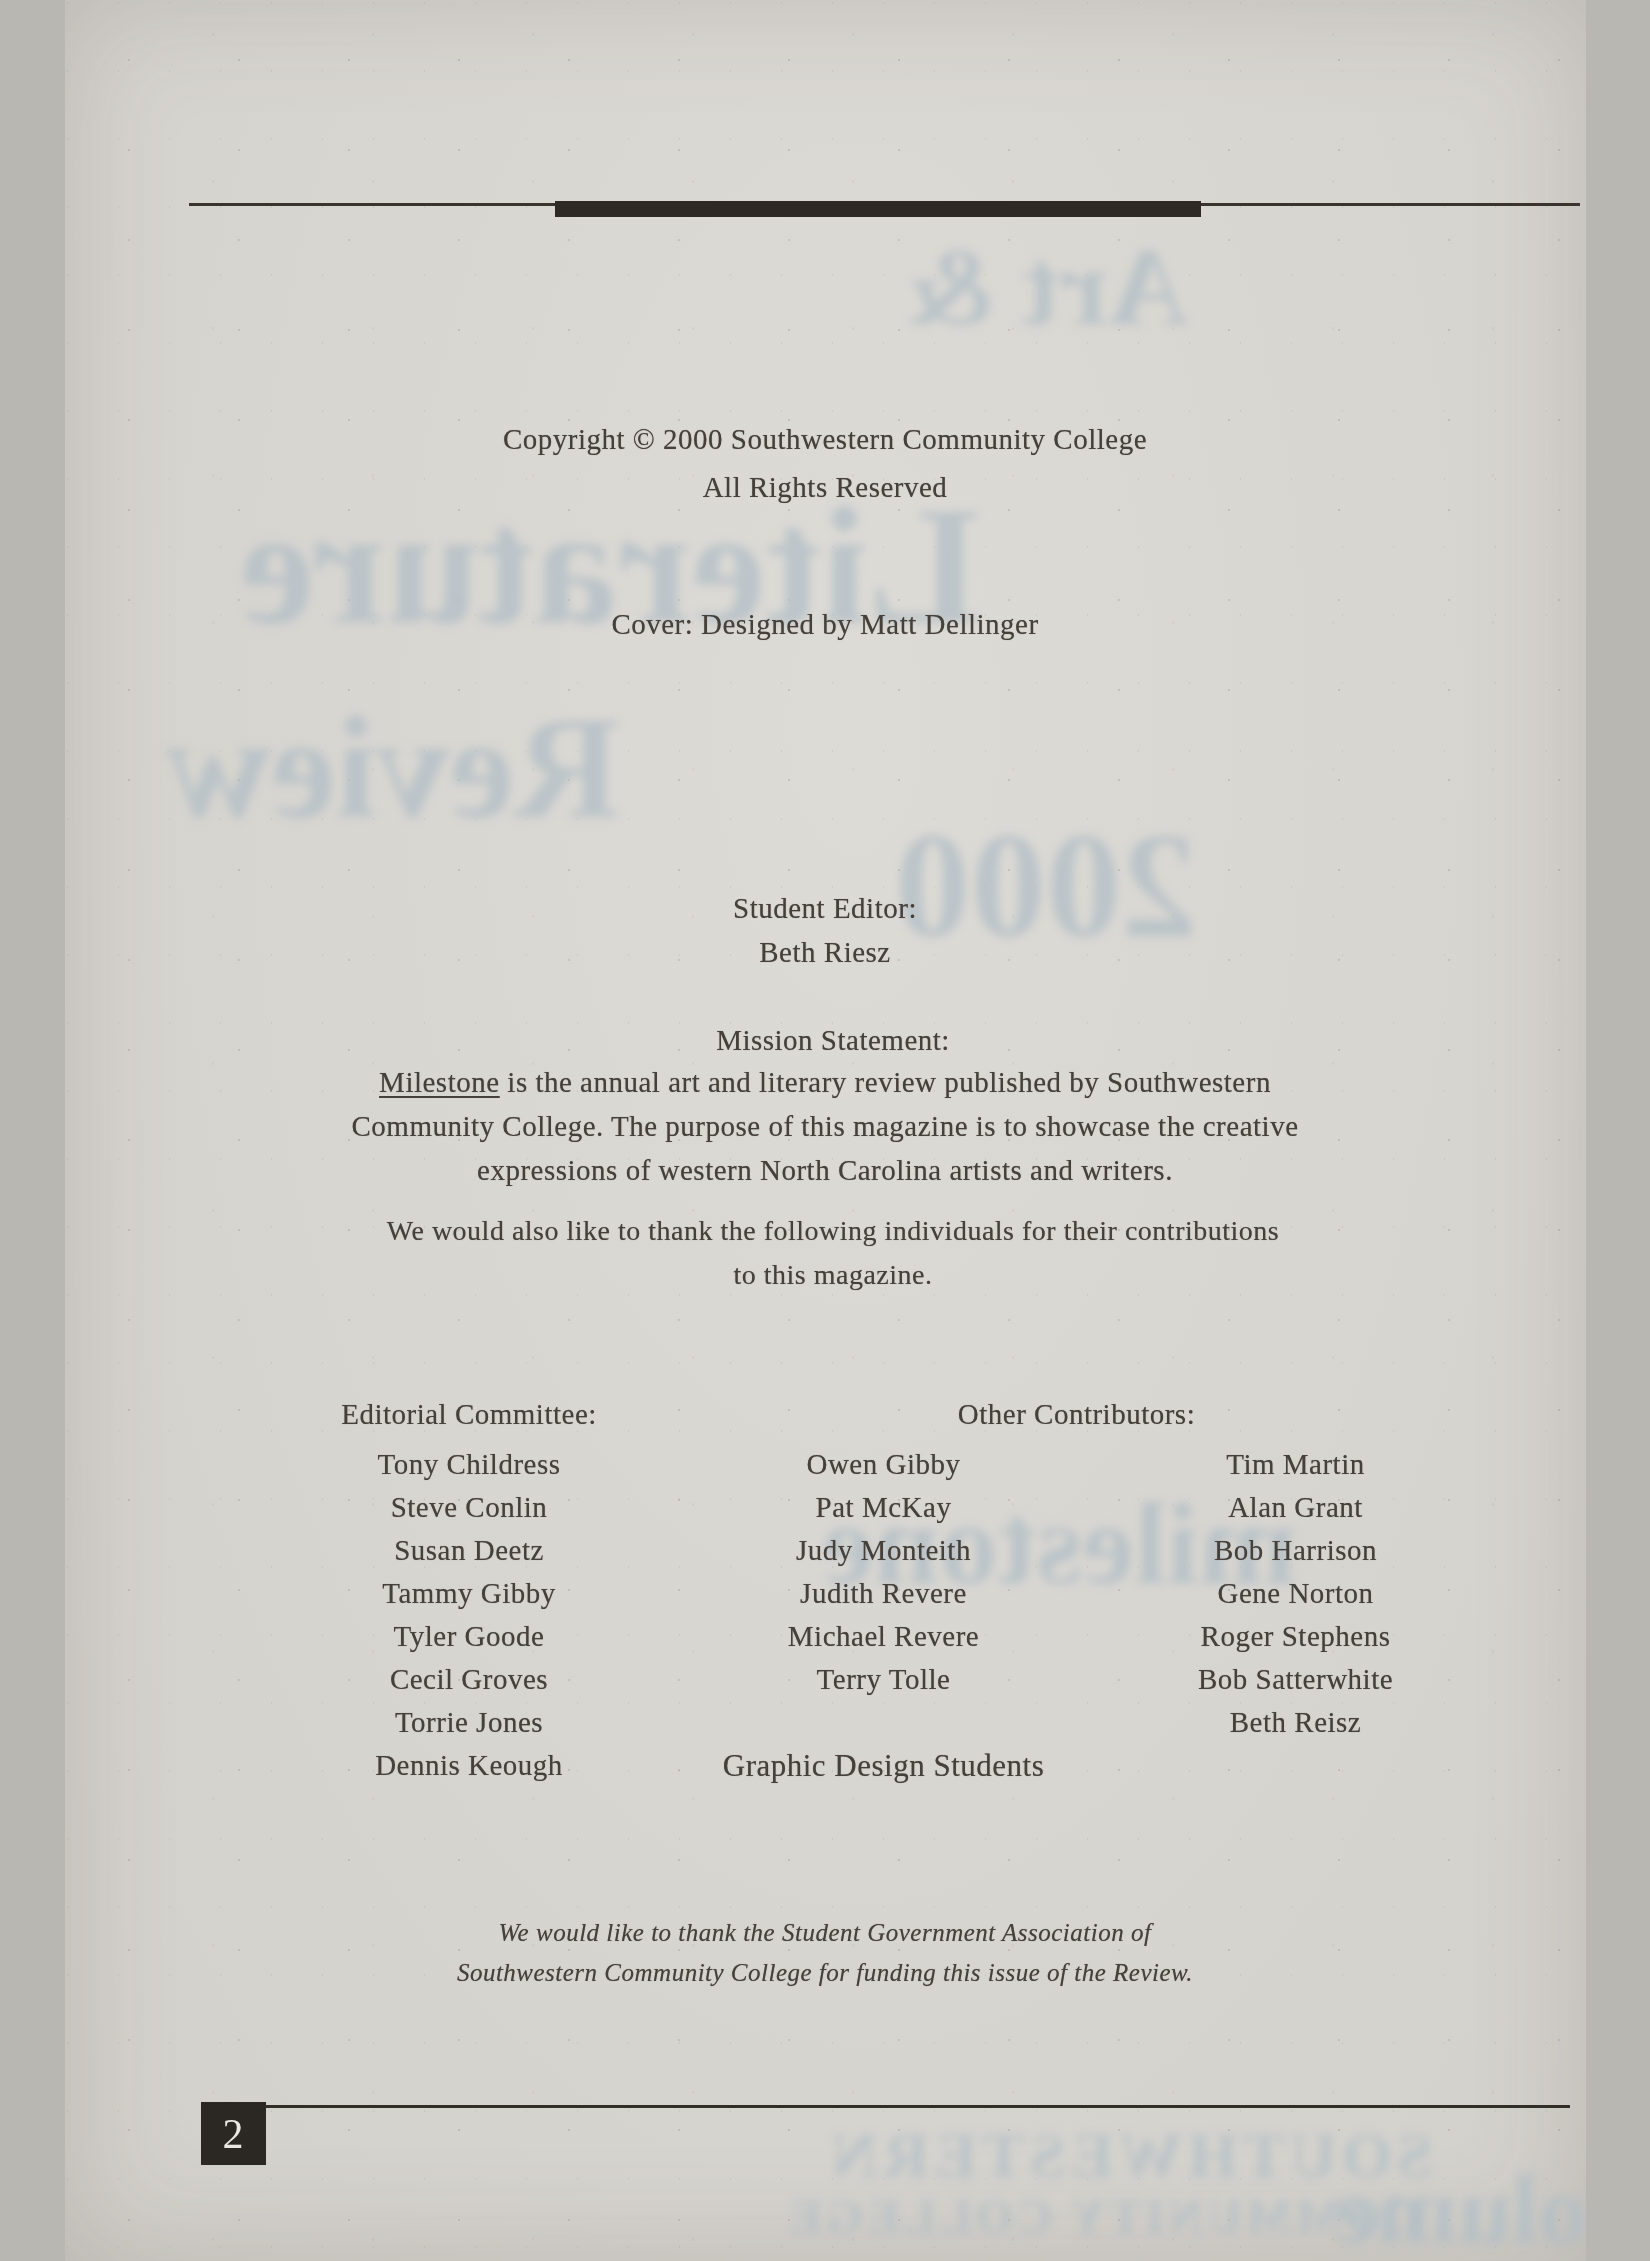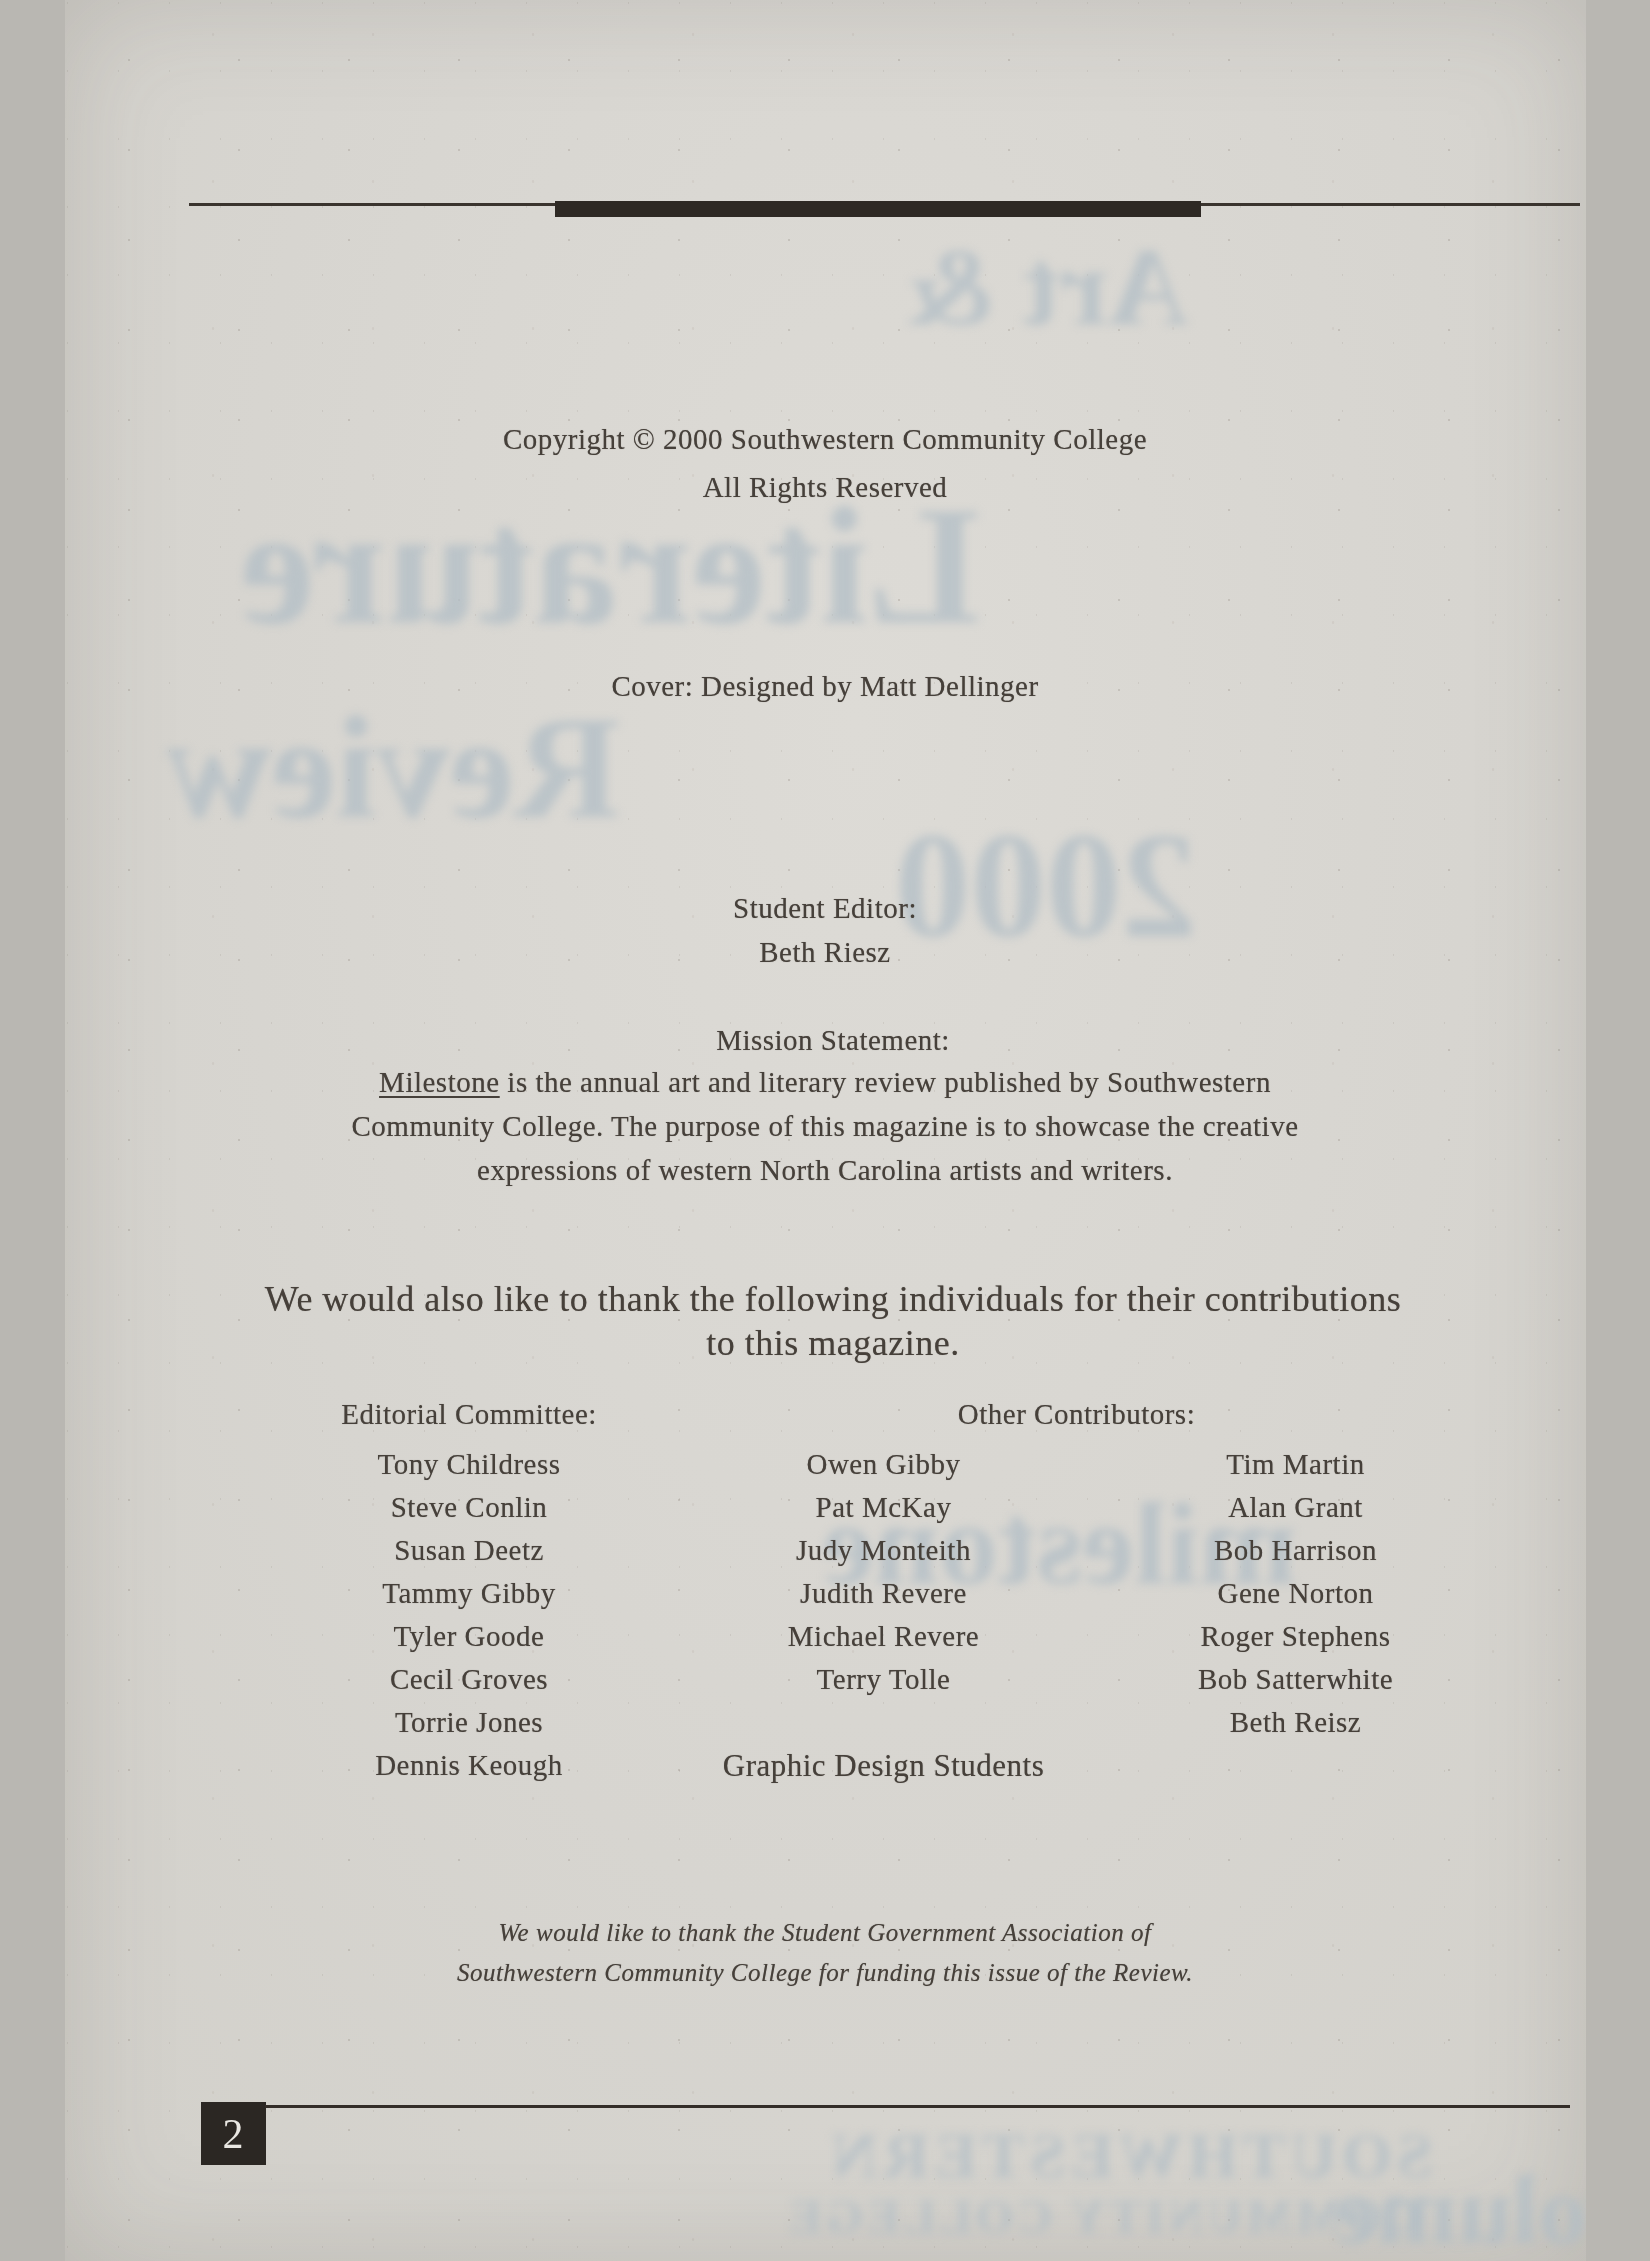--- a/index.html
+++ b/index.html
@@ -37,26 +37,26 @@
   }
 
   
   .top-line    { position: absolute; left: 124px;  top: 203px;  width: 1391px; height: 2.6px;  background: #3a342e; }
   .top-bar     { position: absolute; left: 490px;  top: 201px;  width: 646px; height: 16px; background: #2e2924; }
   .bottom-line { position: absolute; left: 200px;  top: 2105px; width: 1305px; height: 2.6px;  background: #332d28; }
 
   
   .block { position: absolute; left: 0; width: 100%; text-align: center; }
   .copyright     { top: 415px;  font-size: 29px; line-height: 48px; }
-  .cover-credit  { top: 664px; font-size: 29px; line-height: 44px; }
+  .cover-credit  { top: 602px; font-size: 29px; line-height: 44px; }
   .advisors      { top: 716px; font-size: 29px; line-height: 44px; }
   .editor        { top: 886px; font-size: 29px; line-height: 44px; }
   .mission-head  { top: 1018px; font-size: 29px; line-height: 44px; padding-left: 8px; }
   .mission-body  { top: 1060px; font-size: 29px; line-height: 44px; }
-  .ack           { top: 1277px; font-size: 36px; line-height: 44px; padding-left: 8px; }
+  .ack           { top: 1209px; font-size: 28px; line-height: 44px; padding-left: 8px; }
   .funding       { top: 1913px; font-size: 25px; line-height: 40px; font-style: italic; }
 
   .underlined { text-decoration: underline; text-decoration-thickness: 1.6px; text-underline-offset: 3.7px; }
 
   
   .columns {
     position: absolute;
     left: 209px; top: 1391px;
     width: 1216px;
     display: grid;

